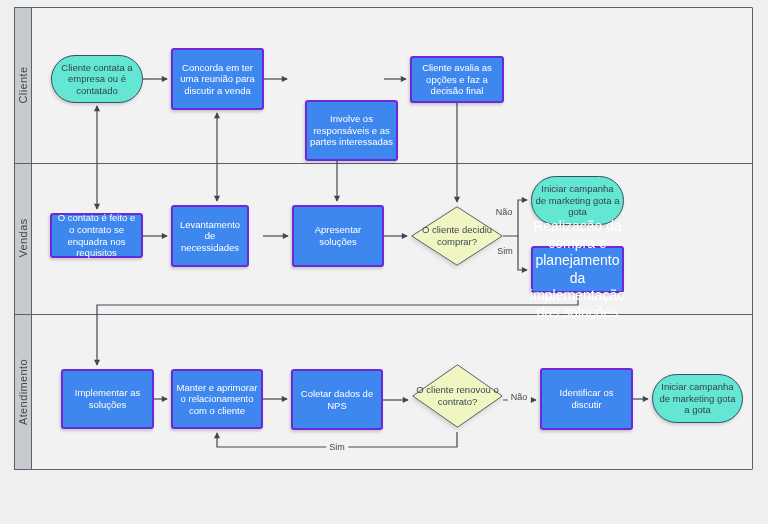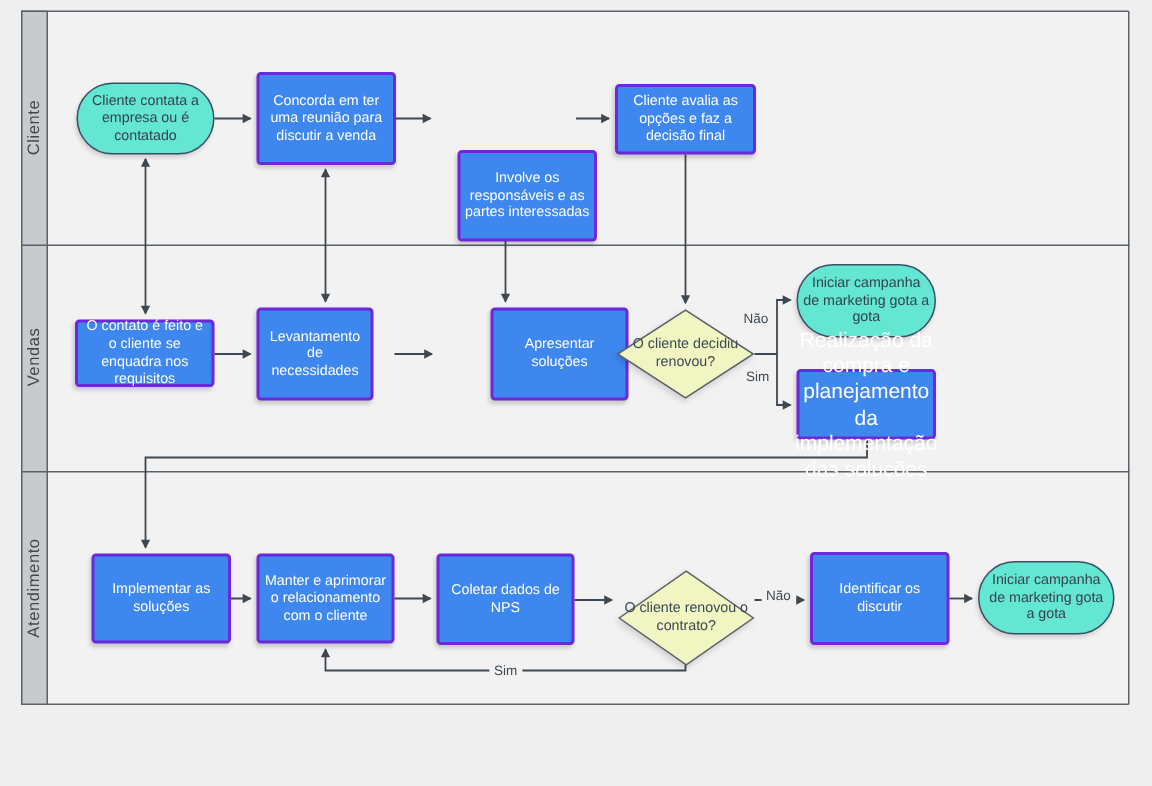--- a/index.html
+++ b/index.html
@@ -129,51 +129,51 @@
     <span class="txt">Concorda em ter uma reunião para discutir a venda</span>
   </div>
   <div class="node process" style="left:305px; top:56px; width:93px; height:61px;margin-top:44px;">
     <span class="txt">Involve os responsáveis e as partes interessadas</span>
   </div>
   <div class="node process" style="left:410px; top:56px; width:94px; height:47px;">
     <span class="txt">Cliente avalia as opções e faz a decisão final</span>
   </div>
 
   <div class="node process" style="left:50px; top:213px; width:93px; height:45px;">
-    <span class="txt">O contato é feito e o cliente se enquadra nos requisitos</span>
+    <span class="txt">O contato é feito e o contrato se enquadra nos requisitos</span>
   </div>
   <div class="node process" style="left:171px; top:205px; width:78px; height:62px;">
     <span class="txt">Levantamento de necessidades</span>
   </div>
-  <div class="node process" style="left:292px; top:205px; width:92px; height:62px;margin-left:35px;">
+  <div class="node process" style="left:292px; top:205px; width:92px; height:62px;">
     <span class="txt">Apresentar soluções</span>
   </div>
   <div class="node decision" style="left:411px; top:206px; width:92px; height:60px;">
     <svg class="shape" viewBox="0 0 92 60" preserveAspectRatio="none">
       <polygon points="46,0.8 91.2,30 46,59.2 0.8,30"></polygon>
     </svg>
-    <span class="txt">O cliente decidiu renovou?</span>
+    <span class="txt">O cliente decidiu comprar?</span>
   </div>
   <div class="node terminator" style="left:531px; top:176px; width:93px; height:49px;">
     <span class="txt">Iniciar campanha de marketing gota a gota</span>
   </div>
   <div class="node process" style="left:531px; top:246px; width:93px; height:47px; font-size:14px;">
     <span class="txt">Realização da compra e planejamento da implementação das soluções</span>
   </div>
 
   <div class="node process" style="left:50px; top:369px; width:93px; height:60px;margin-left:11px;">
     <span class="txt">Implementar as soluções</span>
   </div>
   <div class="node process" style="left:291px; top:369px; width:92px; height:61px;">
     <span class="txt">Coletar dados de NPS</span>
   </div>
   <div class="node process" style="left:171px; top:369px; width:92px; height:60px;">
     <span class="txt">Manter e aprimorar o relacionamento com o cliente</span>
   </div>
-  <div class="node decision" style="left:412px; top:380px; width:91px; height:64px;">
+  <div class="node decision" style="left:412px; top:364px; width:91px; height:64px;">
     <svg class="shape" viewBox="0 0 91 64" preserveAspectRatio="none">
       <polygon points="45.5,0.8 90.2,32 45.5,63.2 0.8,32"></polygon>
     </svg>
     <span class="txt">O cliente renovou o contrato?</span>
   </div>
   <div class="node process" style="left:540px; top:368px; width:93px; height:62px;">
     <span class="txt">Identificar os discutir</span>
   </div>
   <div class="node terminator" style="left:652px; top:374px; width:91px; height:49px;">
     <span class="txt">Iniciar campanha de marketing gota a gota</span>

